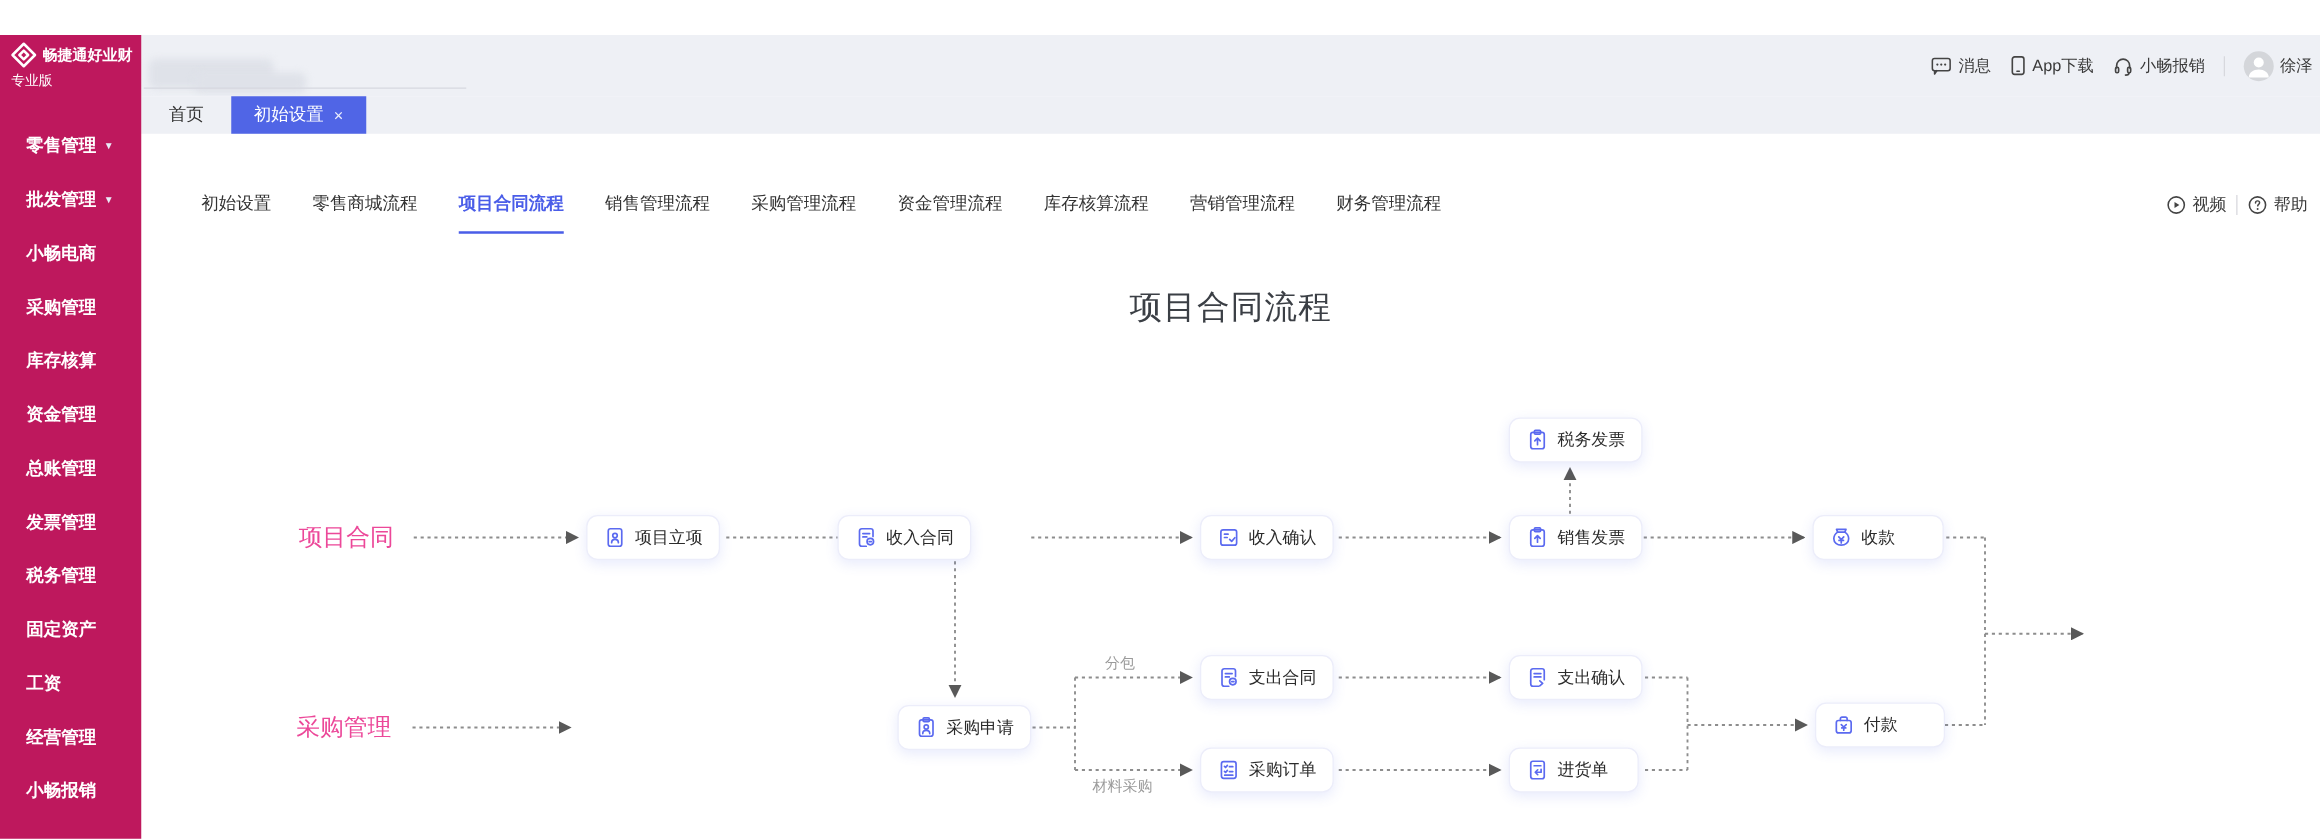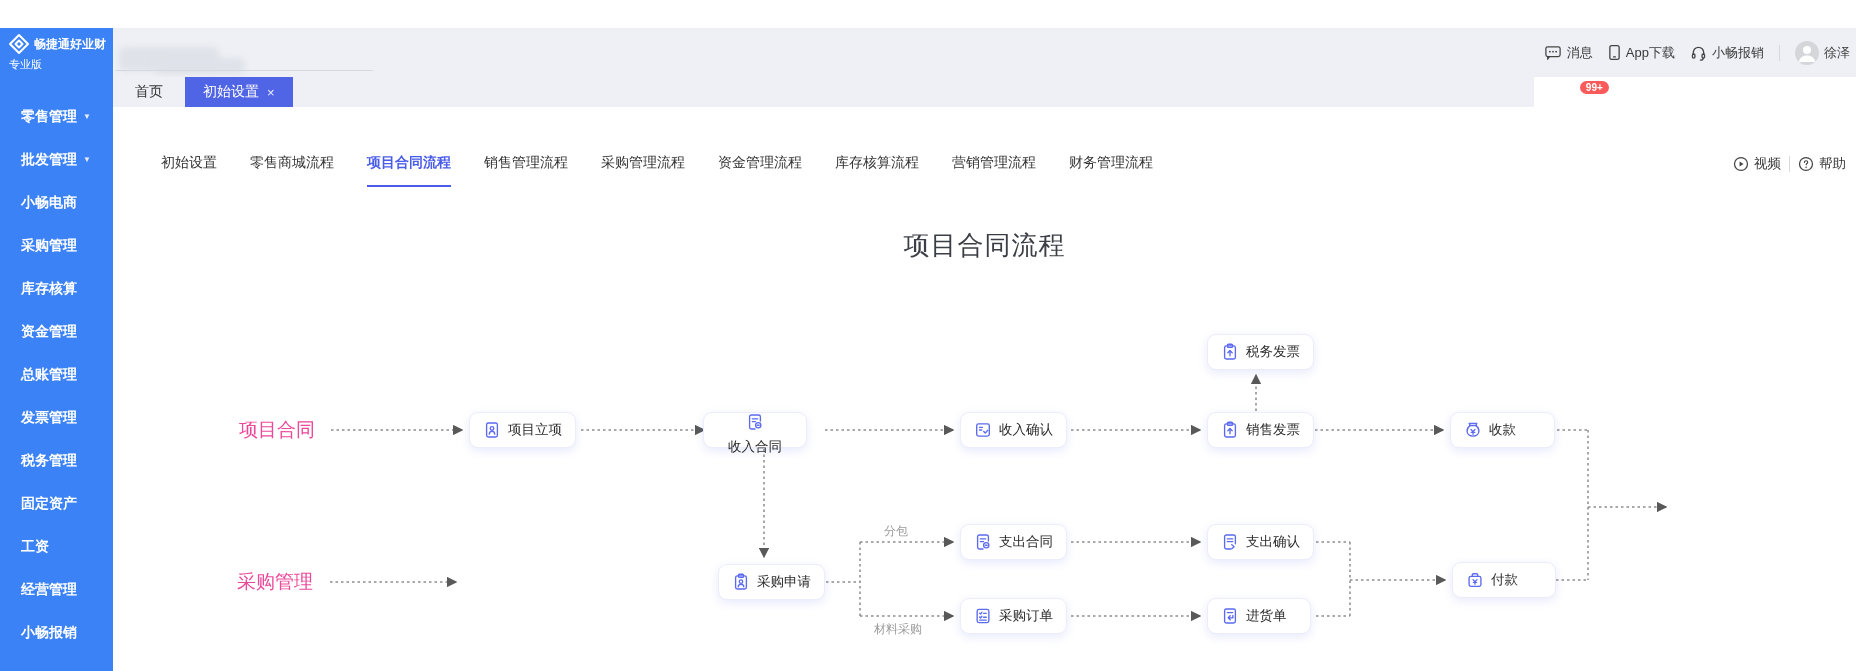--- a/index.html
+++ b/index.html
@@ -1,20 +1,20 @@
 <!DOCTYPE html>
 <html><head>
 <meta charset="utf-8">
 <style>
   * { margin:0; padding:0; box-sizing:border-box; }
   html,body { width:1856px; height:671px; overflow:hidden; background:#fff;
     font-family:"Liberation Sans","DejaVu Sans",sans-serif; }
 
   
-  #sidebar { position:absolute; left:0; top:28px; width:113px; height:643px; background:#3b82f6; z-index:20; }
+  #sidebar { position:absolute; left:0; top:28px; width:113px; height:643px; background:#be185d; z-index:20; }
   #logoRow { position:absolute; left:8px; top:5px; display:flex; align-items:center; gap:4px; }
   #logoTitle { color:#fff; font-size:12px; font-weight:600; white-space:nowrap; }
   #logoSub { position:absolute; left:9px; top:29px; color:#fff; font-size:11px; }
   #menu { position:absolute; left:0; top:67px; width:113px; }
   .sb-item { height:43px; display:flex; align-items:center; padding-left:21px; color:#fff;
     font-size:14px; font-weight:600; cursor:pointer; white-space:nowrap; }
   .sb-caret { font-size:8px; margin-left:6px; color:#e8ecf7; }
 
   #header { position:absolute; left:113px; top:28px; width:1743px; height:49px; background:#eef0f5; z-index:15; }
   .blob { position:absolute; background:#dfe2e9; border-radius:6px; filter:blur(3px); }
@@ -23,21 +23,21 @@
   #hLeft { position:absolute; left:232px; top:0; height:49px; display:flex; align-items:center; gap:14px; }
   .vdiv { width:1px; height:16px; background:#d7d8dd; }
   #demo { display:flex; align-items:center; gap:7px; font-size:13px; color:#333; cursor:pointer; }
   #hRight { position:absolute; right:6px; top:0; height:49px; display:flex; align-items:center; gap:15px; }
   .hr-item { display:flex; align-items:center; gap:5px; font-size:13px; color:#3a3a3a; cursor:pointer; position:relative; }
   #badge { position:absolute; top:-11px; left:36px; background:#fa5a5a; color:#fff; font-size:10px;
     padding:1px 6px; border-radius:8px; font-weight:600;margin-top:48px; }
   #avatar { width:24px; height:24px; border-radius:50%; background:#d4d6da; overflow:hidden; flex:none; }
   #userName { font-size:13px; color:#3a3a3a; white-space:nowrap; }
 
-  #tabRow { position:absolute; left:113px; top:77px; width:1421px; height:30px; background:#eef0f5; z-index:15; display:flex; align-items:stretch;text-align:right; }
+  #tabRow { position:absolute; left:113px; top:77px; width:1743px; height:30px; background:#eef0f5; z-index:15; display:flex; align-items:stretch;text-align:right; }
   #tabHome { display:flex; align-items:center; padding:0 22px; font-size:14px; color:#333; cursor:pointer; }
   #tabActive { display:flex; align-items:center; gap:8px; padding:0 18px; background:#5065e6; color:#fff;
     font-size:14px; cursor:pointer; }
   #tabActive .close { font-size:13px; opacity:.9; cursor:pointer; }
 
   
   #content { position:absolute; left:113px; top:107px; width:1743px; height:564px; background:#fff; z-index:5; }
   #navBar { position:absolute; left:0; top:34px; width:100%; height:46px; display:flex; align-items:center;
     padding-left:48px; gap:33px; }
   .nav-tab { font-size:14px; color:#333; cursor:pointer; height:46px; display:flex; align-items:center;
@@ -325,21 +325,21 @@
         <polyline points="1556,580 1588,580"></polyline>
         <polyline points="1588,507 1666,507" marker-end="url(#arrowHead)"></polyline>
       </g>
   </svg>
 <div class="flow-node" style="left: 469px; top: 412px;">
       <svg class="nic">
         <use href="#ic-doc-person"></use>
       </svg>
       <span>项目立项</span>
     </div>
-    <div class="flow-node" style="left: 703px; top: 412px; flex-direction: column;">
+    <div class="flow-node" style="left: 670px; top: 412px;">
       <svg class="nic">
         <use href="#ic-doc-coin"></use>
       </svg>
       <span>收入合同</span>
     </div>
     <div class="flow-node" style="left: 960px; top: 412px;">
       <svg class="nic">
         <use href="#ic-card-lines"></use>
       </svg>
       <span>收入确认</span>

